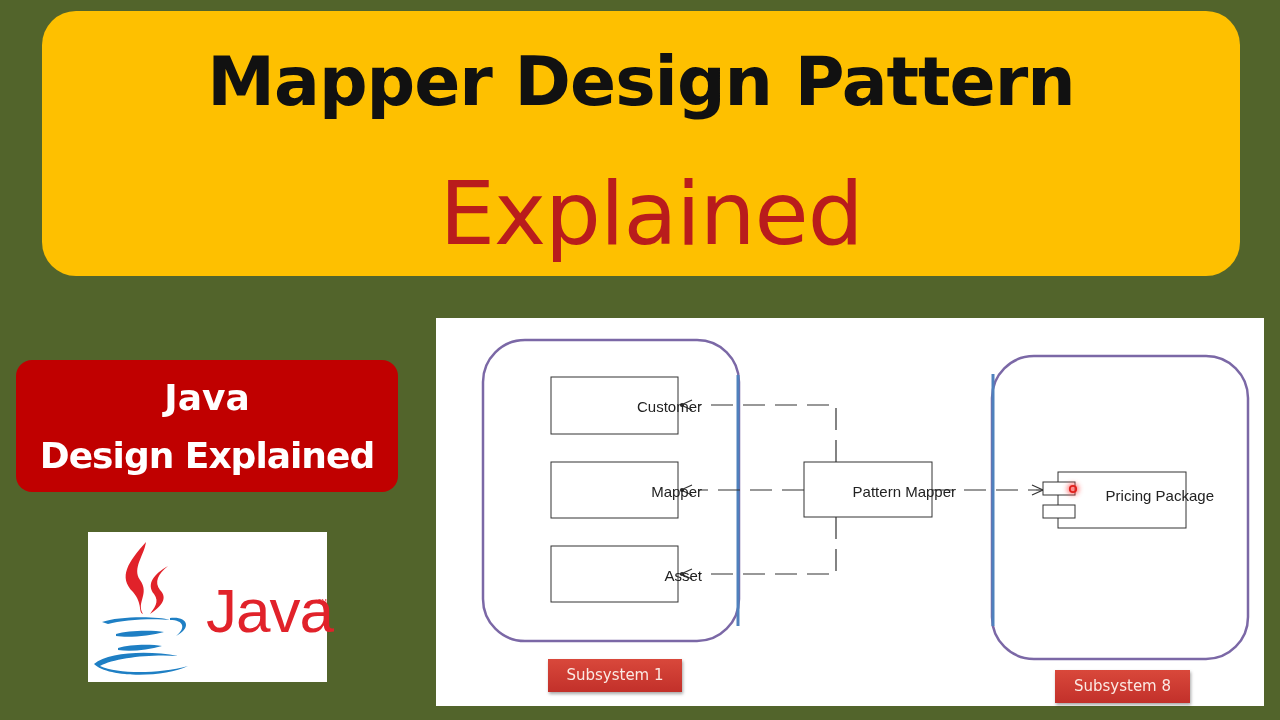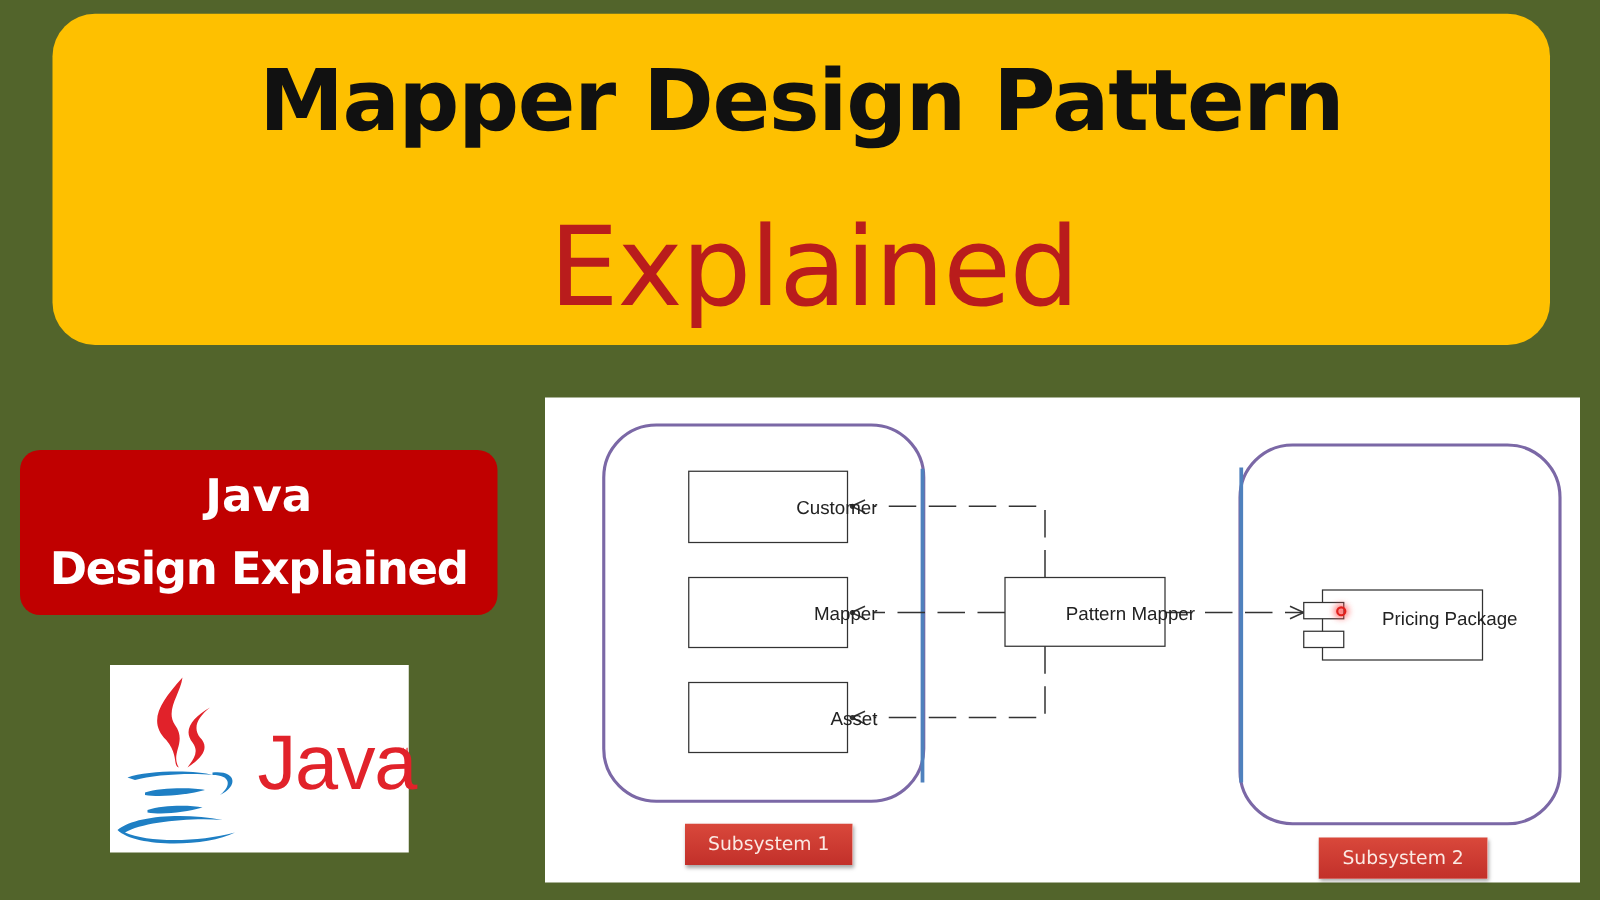--- a/index.html
+++ b/index.html
@@ -135,14 +135,14 @@
     <circle cx="637" cy="171" r="3.2" fill="none" stroke="#e0201c" stroke-width="1.8"></circle>
   </svg>
 
   <div class="cls-label" style="left:115px; top:80px; width:127px;">Customer</div>
   <div class="cls-label" style="left:115px; top:165px; width:127px;">Mapper</div>
   <div class="cls-label" style="left:115px; top:249px; width:127px;">Asset</div>
   <div class="cls-label" style="left:368px; top:165px; width:128px;">Pattern Mapper</div>
   <div class="cls-label" style="left:644px; top:169px; width:110px;">Pricing Package</div>
 
   <div class="sub-label" style="left:112px; top:341px; width:134px;">Subsystem 1</div>
-  <div class="sub-label" style="left:619px; top:352px; width:135px;">Subsystem 2</div>
+  <div class="sub-label" style="left:619px; top:352px; width:135px;">Subsystem 8</div>
 </div>
 
 </body></html>

